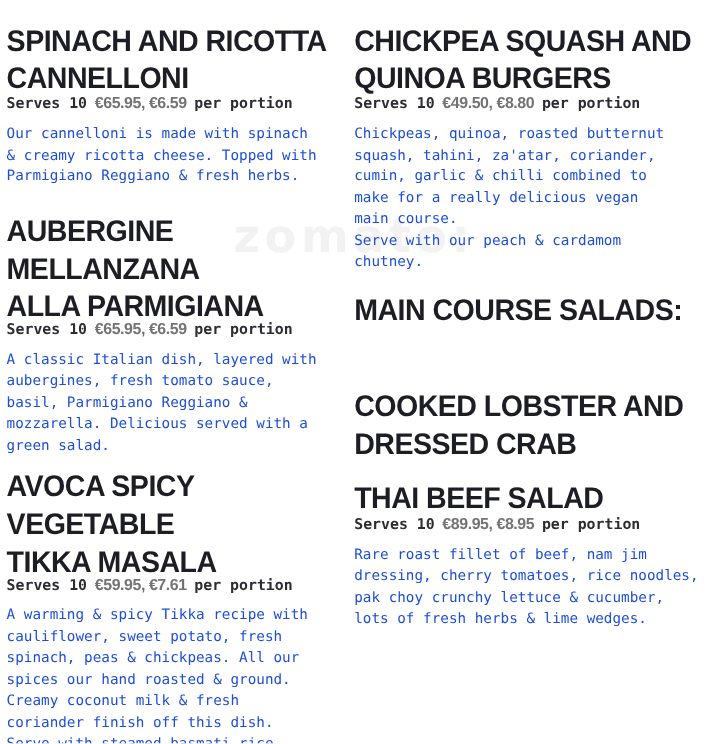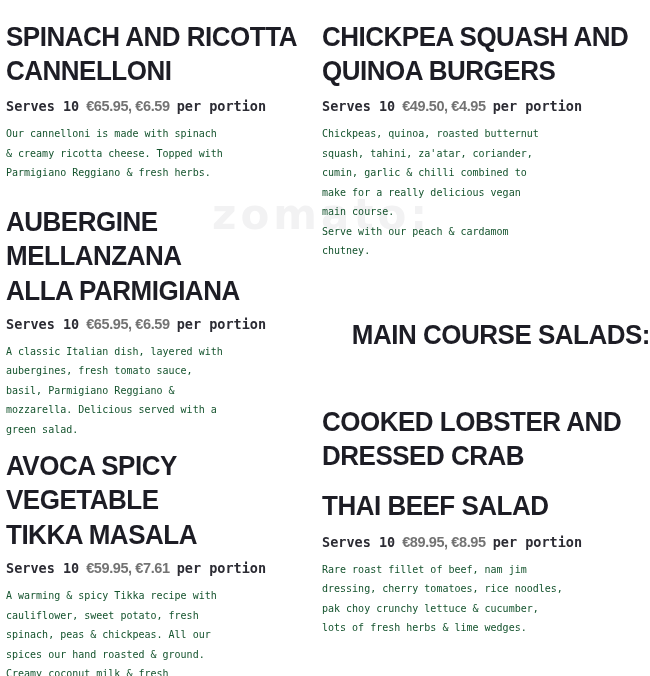--- a/index.html
+++ b/index.html
@@ -28,47 +28,47 @@
     color: #1d1d25;
     white-space: pre-line;
     transform: scaleY(1.04);
     transform-origin: 0 0;
   }
 
   .serves {
     display: flex;
     align-items: flex-start;
     gap: 7px;
-    margin-top: 12px;
+    margin-top: 0;
     font-size: 13.5px;
     font-weight: bold;
     color: #2c2c34;
     line-height: 17px;
   }
   .price {
     font-family: "Liberation Sans", sans-serif;
     font-size: 14.5px;
     font-weight: bold;
     letter-spacing: -0.4px;
     color: #737373;
   }
 
   .desc {
     margin: 9px 0 0 0;
-    font-size: 10px;
+    font-size: 13px;
     line-height: 19.5px;
     white-space: pre-line;
-    color: #14532d;
+    color: #1d4ed8;
   }
 
   
   .mt-first   { margin-top: 20px; }
   .mt-left-2  { margin-top: 22px; }
   .mt-left-3  { margin-top: 10px; }
-  .mt-salads  { margin-top: 57px; text-align: right; }
+  .mt-salads  { margin-top: 16px; }
   .mt-lobster { margin-top: 54px; }
   .mt-thai    { margin-top: 18px; }
 
   .watermark {
     position: absolute;
     left: 212px;
     top: 190px;
     font-family: "DejaVu Sans", sans-serif;
     font-weight: bold;
     font-size: 42px;
@@ -135,21 +135,21 @@
 
   </div>
 
   <div class="column" id="col-right">
 
     <section class="item mt-first">
       <h2 class="title">CHICKPEA SQUASH AND
 QUINOA BURGERS</h2>
       <div class="serves">
         <span>Serves 10</span>
-        <span class="price">€49.50, €4.95</span>
+        <span class="price">€49.50, €8.80</span>
         <span>per portion</span>
       </div>
       <p class="desc">Chickpeas, quinoa, roasted butternut
 squash, tahini, za'atar, coriander,
 cumin, garlic &amp; chilli combined to
 make for a really delicious vegan
 main course.
 Serve with our peach &amp; cardamom
 chutney.</p>
     </section>

